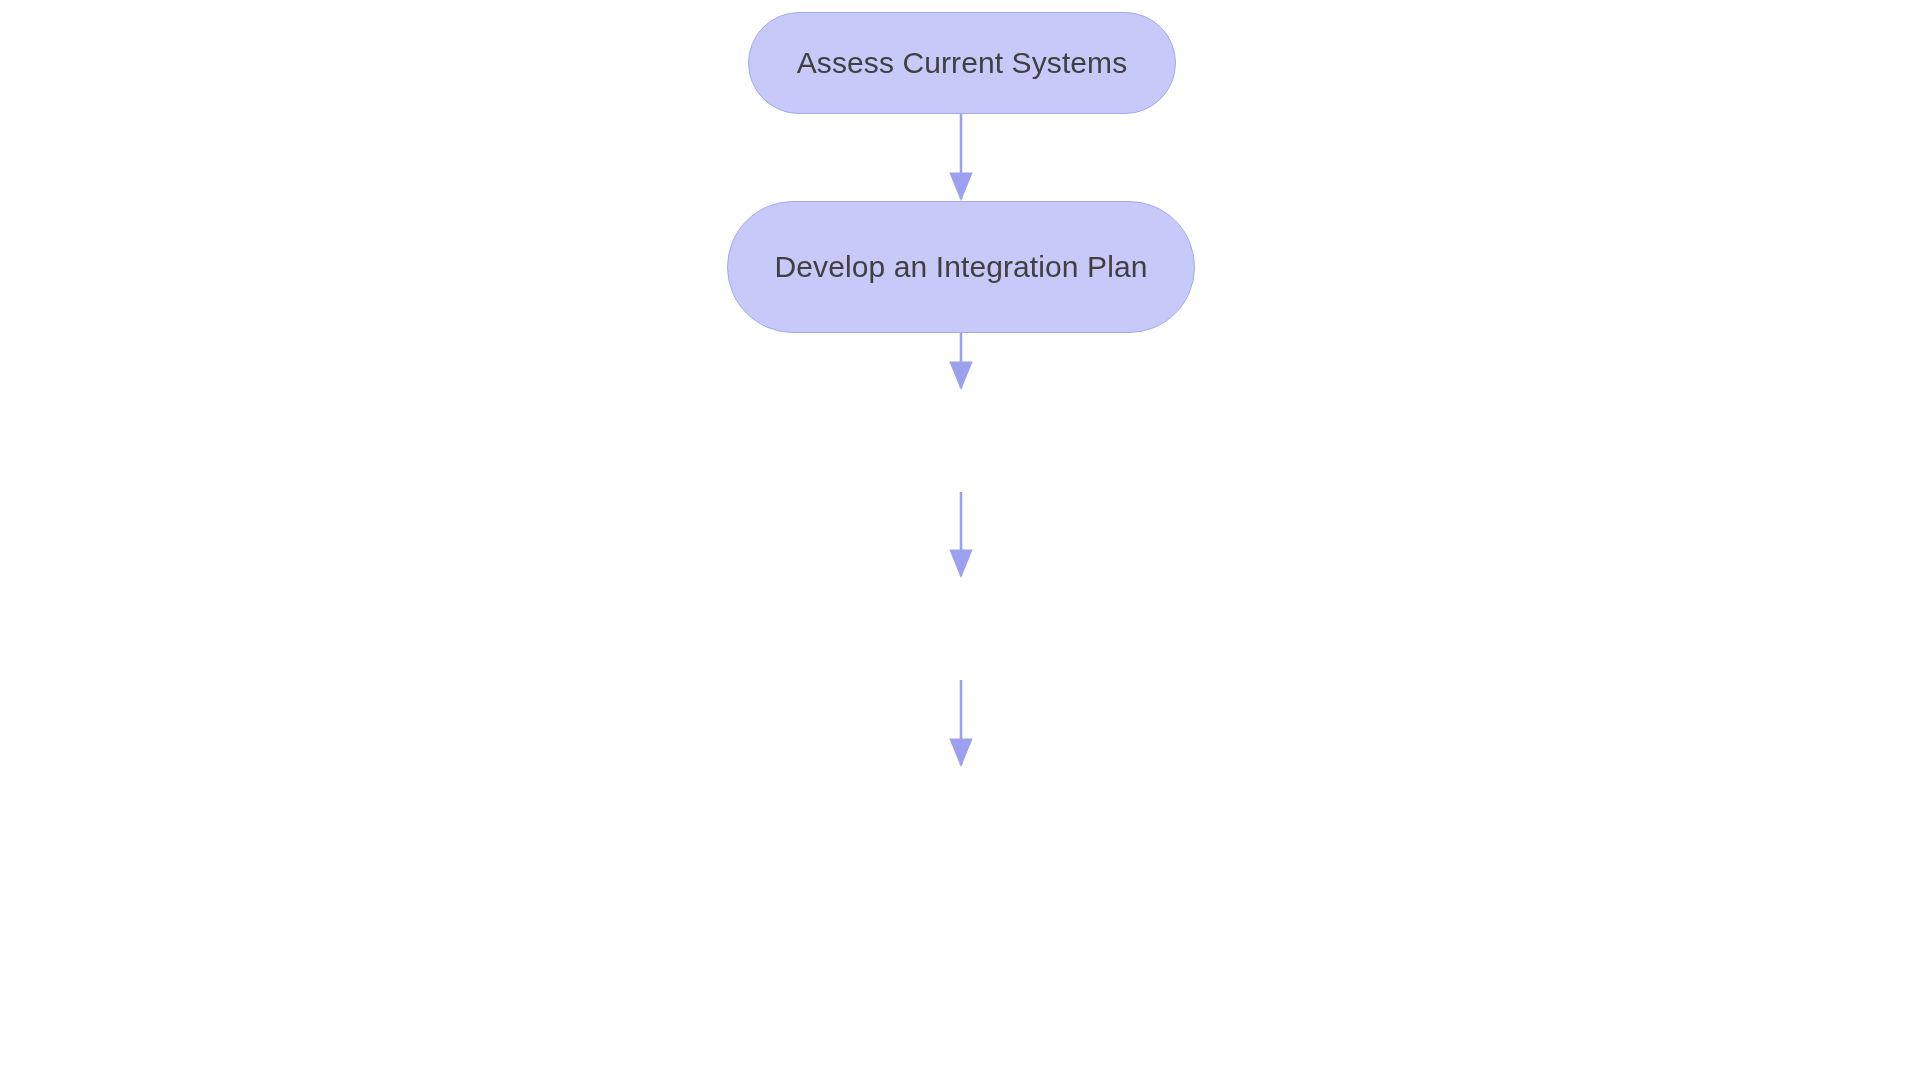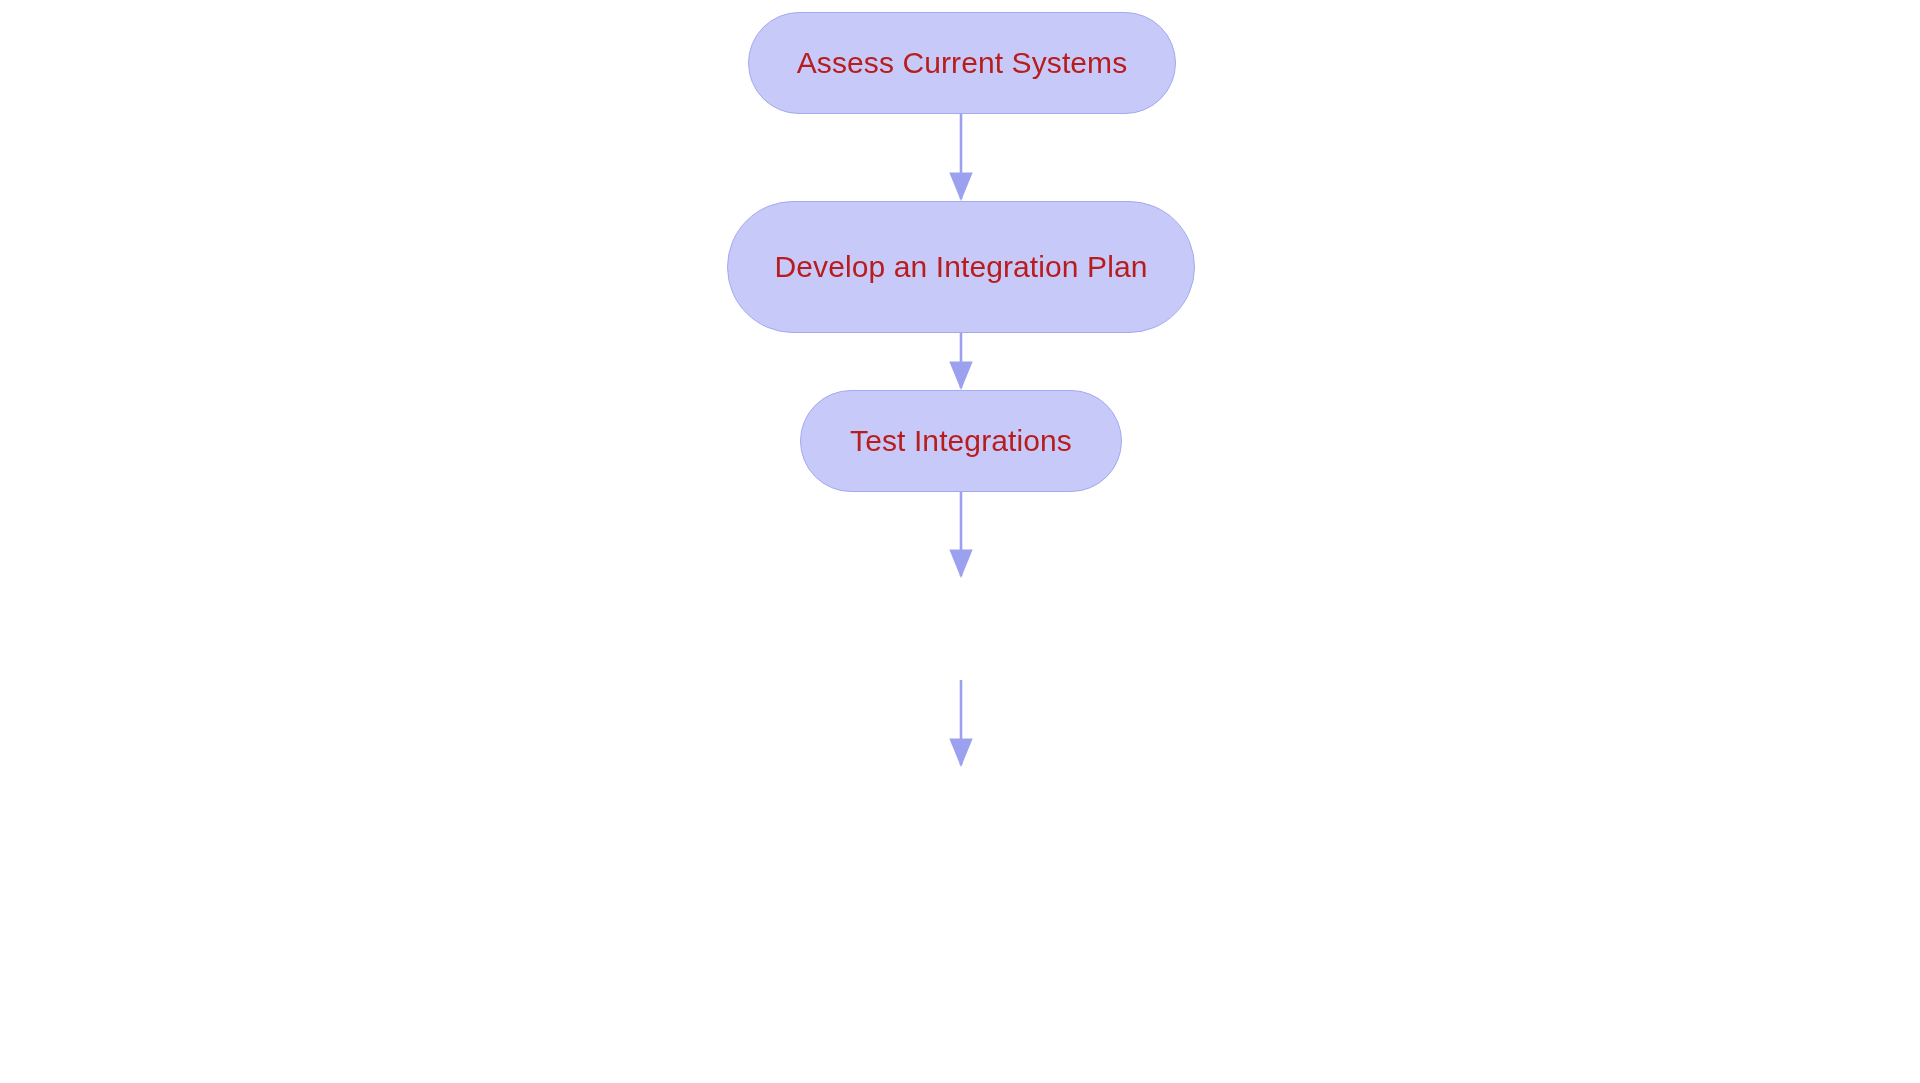--- a/index.html
+++ b/index.html
@@ -25,21 +25,21 @@
     box-sizing: border-box;
     display: flex;
     align-items: center;
     justify-content: center;
     background: #c7caf9;
     border: 1.6px solid #a5a9ef;
     border-radius: 999px;
     text-align: center;
   }
   .flow-node-label {
-    color: #b91c1c;
+    color: #404040;
     font-size: 30px;
     font-weight: 400;
     letter-spacing: 0.1px;
     line-height: 1.15;
     white-space: nowrap;
     font-family: "Liberation Sans", "DejaVu Sans", sans-serif;
   }
   .flow-edge {
     position: absolute;
     top: 0;
@@ -72,19 +72,16 @@
   </svg>
 
   <div class="flow-node" id="node-0" style="left:748px; top:12px; width:428px; height:102px;">
     <span class="flow-node-label">Assess Current Systems</span>
   </div>
 
   <div class="flow-node" id="node-1" style="left:727px; top:201px; width:468px; height:132px;">
     <span class="flow-node-label">Develop an Integration Plan</span>
   </div>
 
-  <div class="flow-node" id="node-2" style="left:800px; top:390px; width:322px; height:102px;">
-    <span class="flow-node-label">Test Integrations</span>
-  </div>
 
 
 
 </div>
 
 </body></html>

